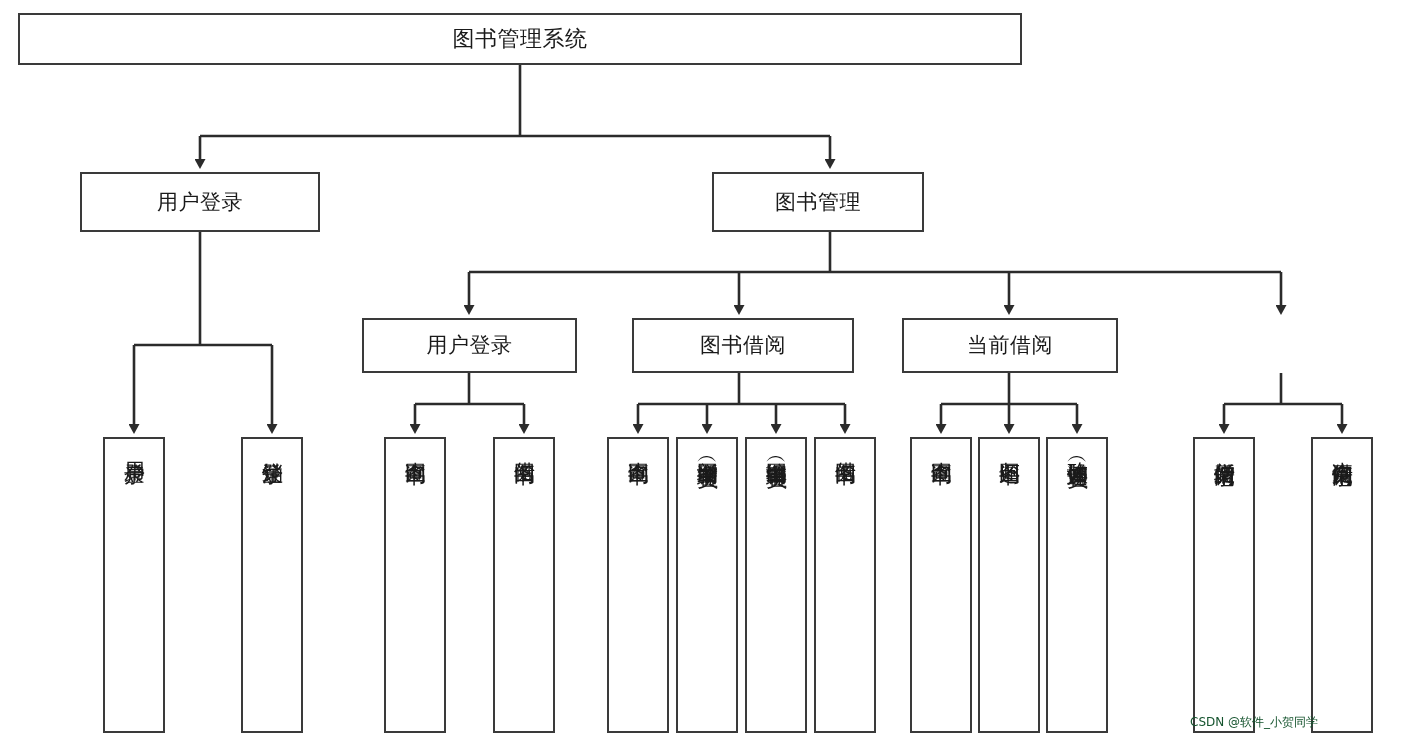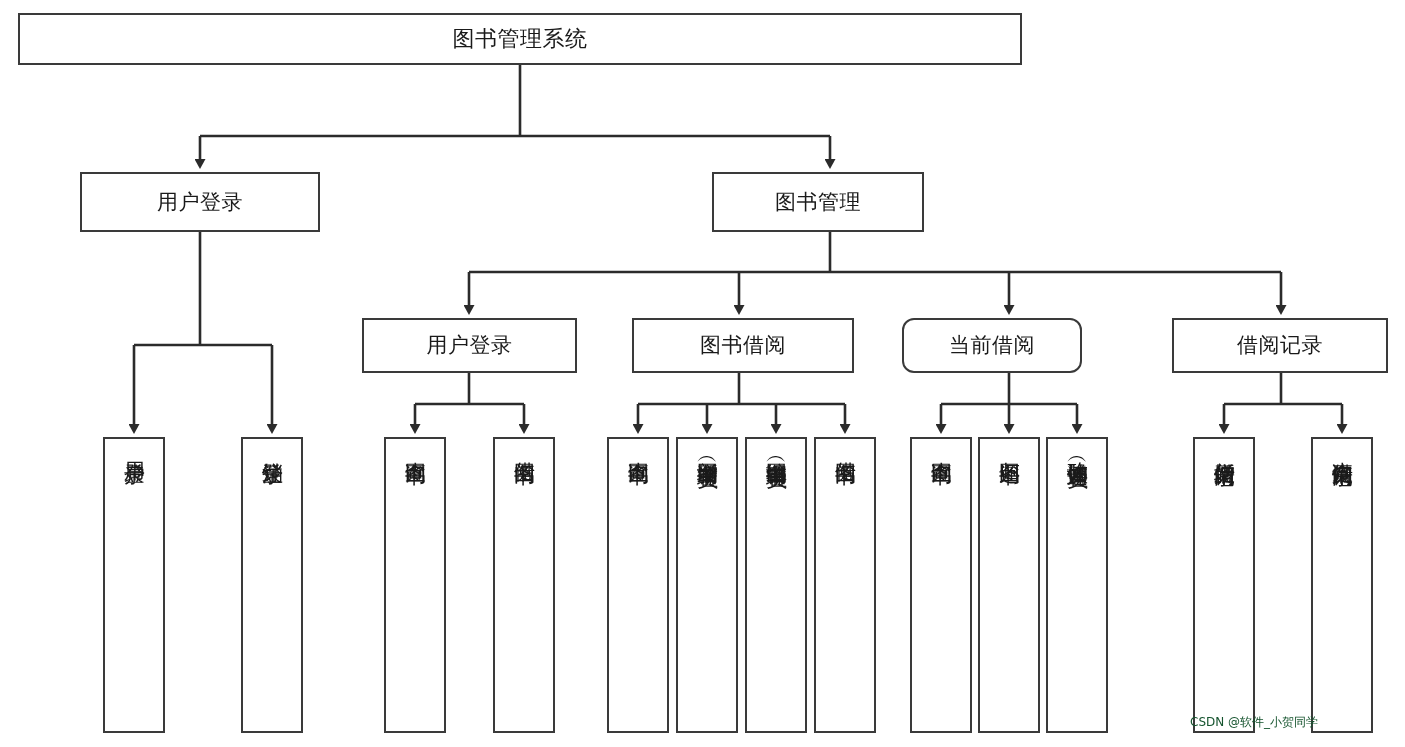--- a/index.html
+++ b/index.html
@@ -139,25 +139,22 @@
   <div class="node horiz" style="left:712px; top:172px; width:212px; height:60px;">
     <span class="node-label">图书管理</span>
   </div>
 
   <div class="node horiz" style="left:362px; top:318px; width:215px; height:55px;">
     <span class="node-label">用户登录</span>
   </div>
   <div class="node horiz" style="left:632px; top:318px; width:222px; height:55px;">
     <span class="node-label">图书借阅</span>
   </div>
-  <div class="node horiz" style="left:902px; top:318px; width:180px; height:55px;border-radius:12px;">
+  <div class="node horiz" style="left:902px; top:318px; width:216px; height:55px;">
     <span class="node-label">当前借阅</span>
-  </div>
-  <div class="node horiz" style="left:1172px; top:318px; width:216px; height:55px;">
-    <span class="node-label">借阅记录</span>
   </div>
 
   <div class="node vert" style="left:103px; top:437px; width:62px; height:296px;">
     <span class="node-label">用户登录</span>
   </div>
   <div class="node vert" style="left:241px; top:437px; width:62px; height:296px;">
     <span class="node-label">注销登录</span>
   </div>
 
   <div class="node vert" style="left:384px; top:437px; width:62px; height:296px;">

